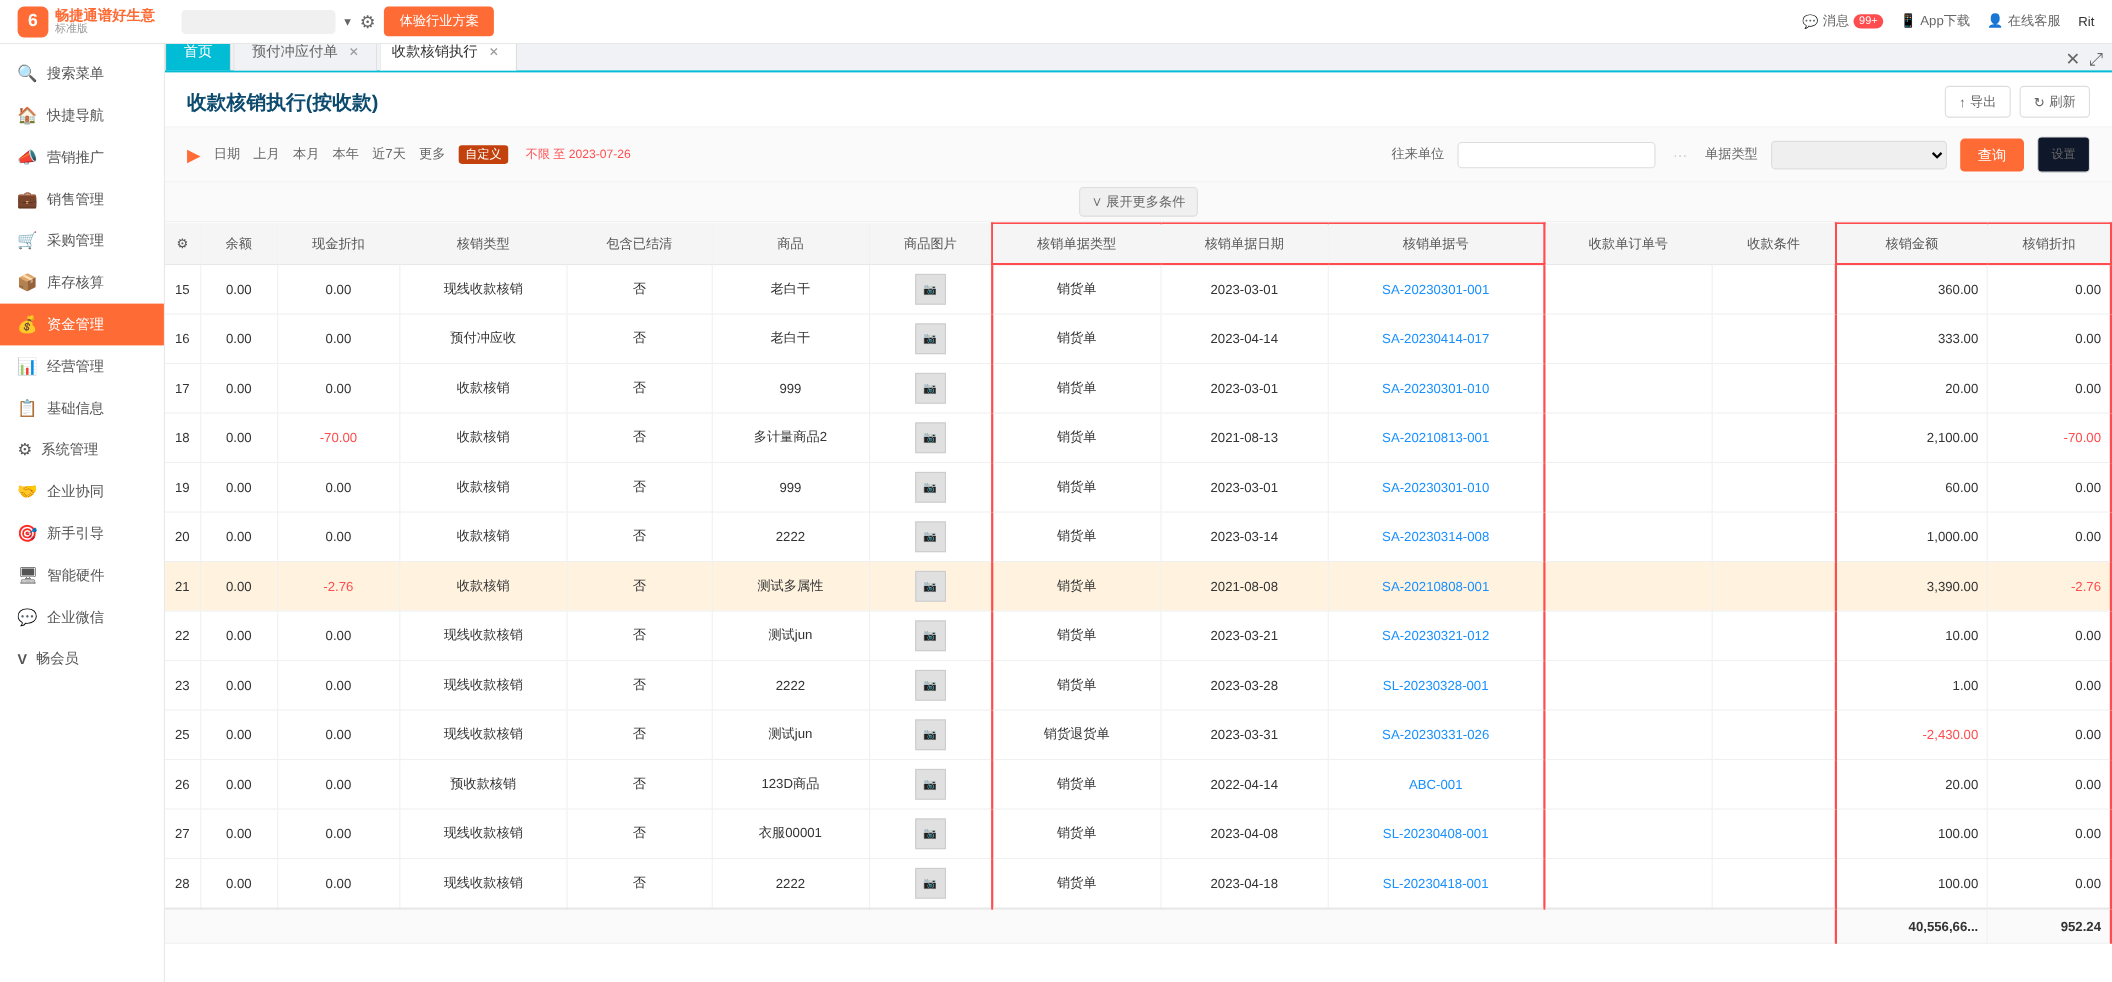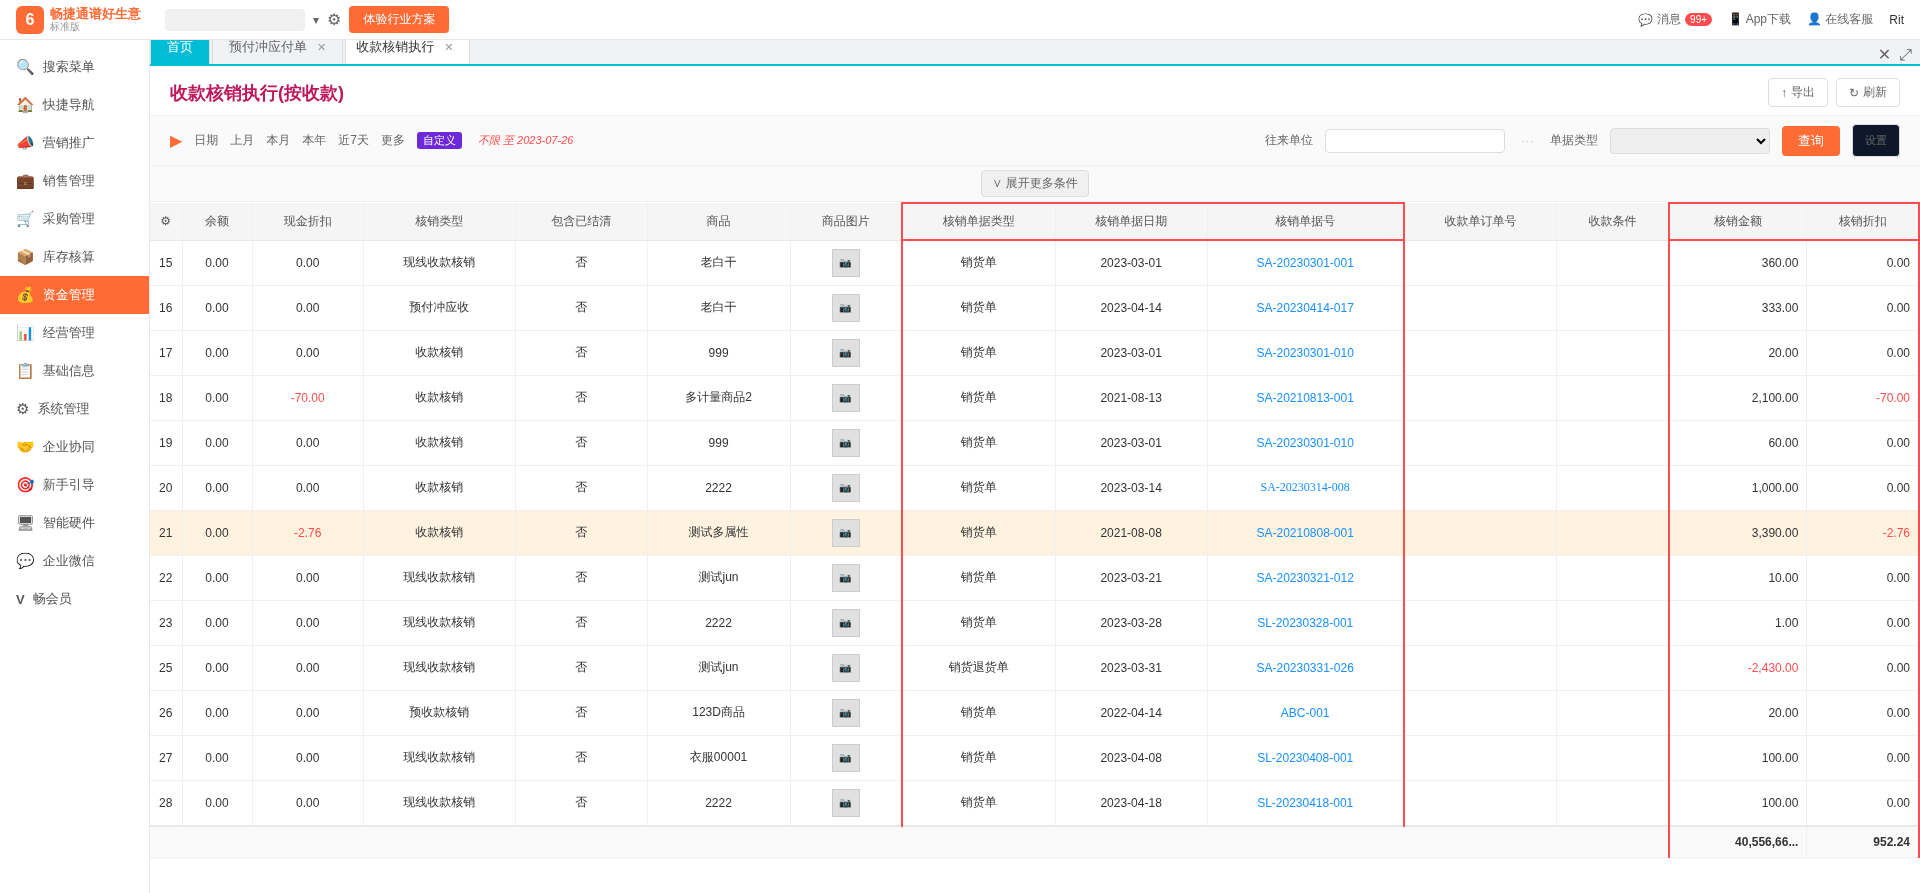--- a/index.html
+++ b/index.html
@@ -33,29 +33,29 @@
     .tab-bar { height: 26px; background: #f0f2f5; display: flex; align-items: flex-end; padding: 0 0; border-bottom: 2px solid #00bcd4; }
     .tab { display: flex; align-items: center; gap: 6px; padding: 8px 16px; cursor: pointer; font-size: 13px; background: #f0f2f5; color: #666; border-top: 1px solid #ddd; border-left: 1px solid #ddd; border-right: 1px solid #ddd; border-radius: 4px 4px 0 0; margin-right: 2px; }
     .tab.active { background: #fff; color: #333; font-weight: 500; padding-left: 10px; }
     .tab .close { font-size: 11px; color: #999; margin-left: 4px; }
     .tab-home { background: #00bcd4; color: white; }
     .tab-bar-right { margin-left: auto; display: flex; align-items: center; gap: 8px; padding-right: 8px; color: #666; font-size: 16px; }
 
     
     .page-content { flex: 1; background: #fff; overflow: hidden; display: flex; flex-direction: column; }
     .page-header { padding: 12px 20px 8px; display: flex; align-items: center; justify-content: space-between; border-bottom: 1px solid #f0f0f0; }
-    .page-title { font-size: 18px; font-weight: 600; color: #be185d; }
+    .page-title { font-size: 18px; font-weight: 600; color: #0c4a6e; }
     .page-header-actions { display: flex; gap: 8px; }
     .action-btn { display: flex; align-items: center; gap: 4px; padding: 5px 12px; border: 1px solid #ddd; border-radius: 4px; background: #fff; cursor: pointer; font-size: 12px; color: #666; }
 
     
     .filter-bar { padding: 8px 20px; background: #fafafa; border-bottom: 1px solid #f0f0f0; display: flex; align-items: center; gap: 12px; flex-wrap: wrap; }
     .filter-label { color: #666; font-size: 12px; }
     .filter-link { color: #666; font-size: 12px; cursor: pointer; }
-    .filter-custom { background: #6d28d9; color: white; border: none; border-radius: 3px; padding: 1px 6px; font-size: 11px; cursor: pointer; }
+    .filter-custom { background: #c2410c; color: white; border: none; border-radius: 3px; padding: 1px 6px; font-size: 11px; cursor: pointer; }
     .filter-date-range { color: #ff4d4f; font-size: 11px; }
     .filter-input { border: 1px solid #ddd; border-radius: 4px; padding: 4px 8px; font-size: 12px; width: 160px; }
     .filter-select { border: 1px solid #ddd; border-radius: 4px; padding: 4px 8px; font-size: 12px; min-width: 120px; }
     .query-btn { background: #ff6b35; color: white; border: none; border-radius: 4px; padding: 6px 16px; font-size: 13px; cursor: pointer; }
     .setting-btn { background: #0f172a; color: #666; border: 1px solid #ddd; border-radius: 4px; padding: 8px 12px; font-size: 11px; cursor: pointer; margin-left: auto; }
     .expand-btn { background: #f0f0f0; border: 1px solid #ddd; border-radius: 4px; padding: 4px 10px; font-size: 12px; cursor: pointer; color: #666; }
 
     
     .filter-expand-row { padding: 4px 20px; background: #fafafa; border-bottom: 1px solid #f0f0f0; display: flex; justify-content: center; }
 
@@ -214,21 +214,21 @@
 
       <div class="filter-bar">
         <span style="color:#ff6b35;font-size:16px;cursor:pointer;">▶</span>
         <span class="filter-label">日期</span>
         <a class="filter-link">上月</a>
         <a class="filter-link">本月</a>
         <a class="filter-link">本年</a>
         <a class="filter-link">近7天</a>
         <a class="filter-link">更多</a>
         <button class="filter-custom">自定义</button>
-        <div style="display:flex;flex-direction:column;margin-left:4px;font-style:italic;">
+        <div style="display:flex;flex-direction:column;margin-left:4px;">
           <span class="filter-date-range">不限 至 2023-07-26</span>
         </div>
         <span style="flex:1"></span>
         <span class="filter-label">往来单位</span>
         <input class="filter-input" type="text" style="width: 180px;">
         <span style="color:#ccc;margin:0 4px;">···</span>
         <span class="filter-label">单据类型</span>
         <select class="filter-select" style="width:160px;"></select>
         <button class="query-btn">查询</button>
         <button class="setting-btn">设置</button>
@@ -345,21 +345,21 @@
               <tr>
       <td>20</td>
       <td>0.00</td>
       <td class="">0.00</td>
       <td>收款核销</td>
       <td>否</td>
       <td>2222</td>
       <td><div style="width:28px;height:28px;background:#e0e0e0;border:1px solid #ccc;display:inline-flex;align-items:center;justify-content:center;font-size:10px;color:#999;">📷</div></td>
       <td style="border-left:2px solid #ff4d4f;">销货单</td>
       <td>2023-03-14</td>
-      <td style="border-right:2px solid #ff4d4f;font-family:Liberation Serif, serif;"><a class="link-text">SA-20230314-008</a></td>
+      <td style="border-right:2px solid #ff4d4f;"><a class="link-text">SA-20230314-008</a></td>
       <td></td>
       <td></td>
       <td class="" style="border-left:2px solid #ff4d4f;text-align:right;">1,000.00</td>
       <td class="" style="border-right:2px solid #ff4d4f;text-align:right;">0.00</td>
     </tr>
               <tr class="highlighted">
       <td>21</td>
       <td>0.00</td>
       <td class="negative">-2.76</td>
       <td>收款核销</td>

